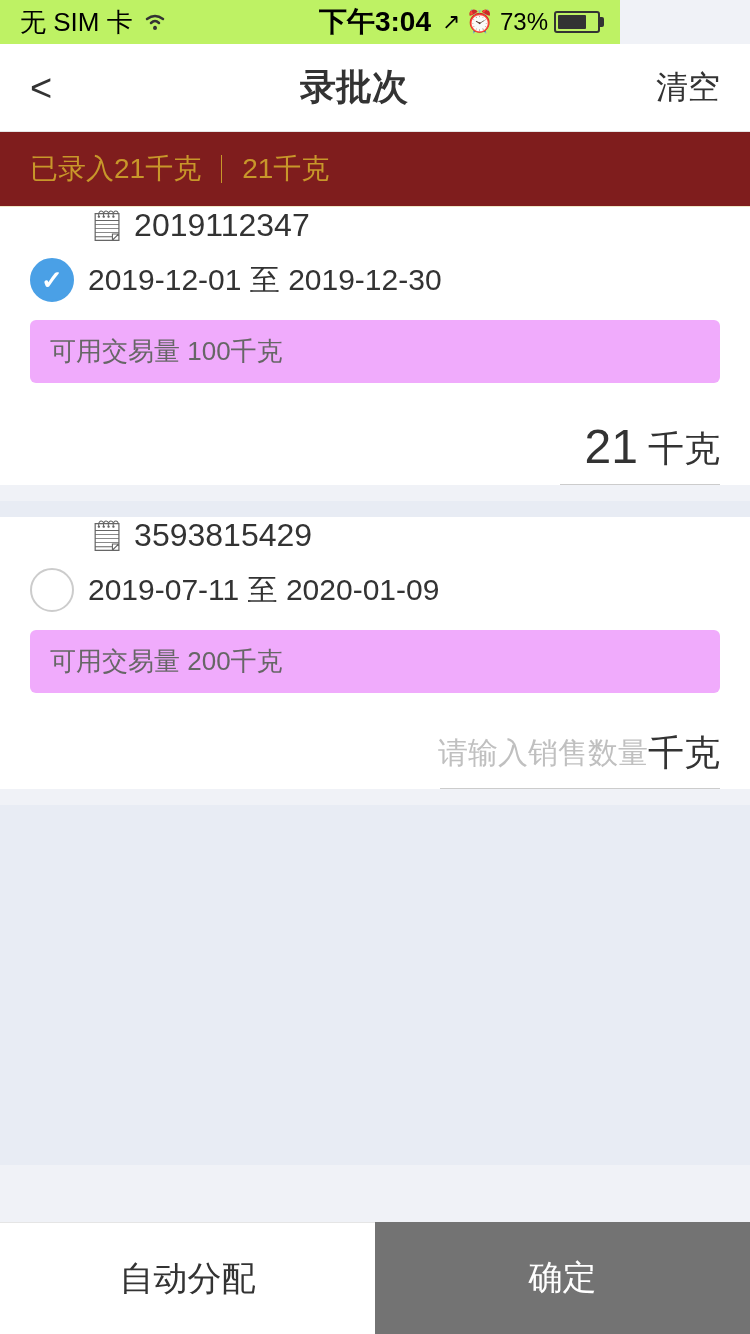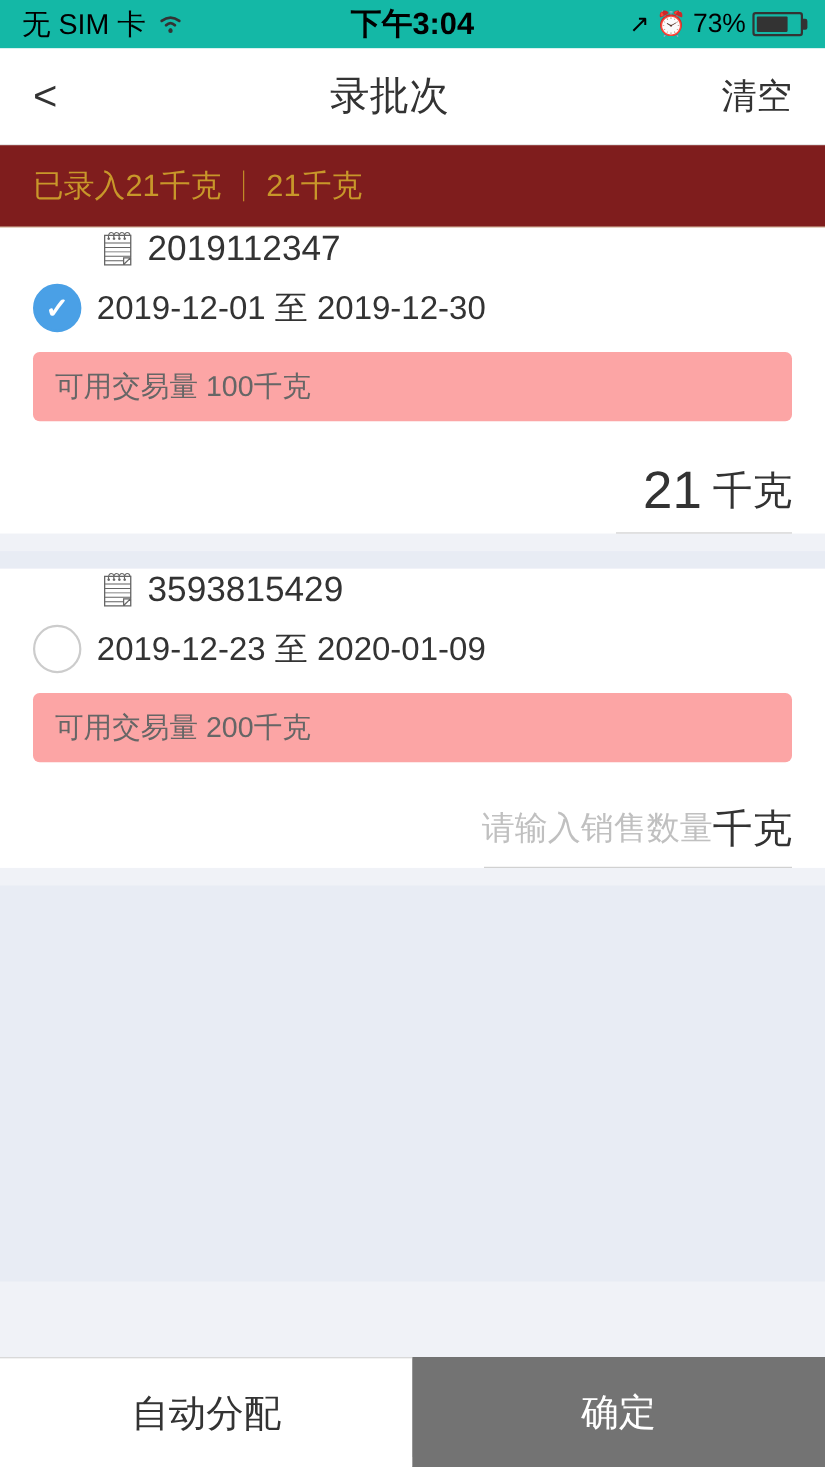--- a/index.html
+++ b/index.html
@@ -7,23 +7,23 @@
     body {
       width: 750px;
       min-height: 1334px;
       font-family: -apple-system, 'PingFang SC', 'Helvetica Neue', Arial, sans-serif;
       background: #f0f2f7;
       overflow-x: hidden;
     }
 
     
     .status-bar {
-      width: 750px;
+      width: 620px;
       height: 44px;
-      background: #14b8a6;
+      background: #bef264;
       display: flex;
       align-items: center;
       justify-content: space-between;
       padding: 0 20px;
       font-size: 28px;
     }
     .status-left {
       display: flex;
       align-items: center;
       gap: 8px;
@@ -83,21 +83,21 @@
       border-bottom: 1px solid #e5e5e5;
     }
     .nav-back {
       font-size: 38px;
       color: #333;
       cursor: pointer;
       line-height: 1;
     }
     .nav-title {
       font-size: 36px;
-      font-weight: 400;
+      font-weight: 700;
       color: #333;
     }
     .nav-action {
       font-size: 32px;
       color: #333;
       cursor: pointer;
     }
 
     
     .info-banner {
@@ -159,31 +159,31 @@
       color: #333;
       font-weight: 400;
     }
     .batch-date {
       font-size: 30px;
       color: #333;
       padding: 0 30px 10px 88px;
     }
     .batch-available {
       margin: 8px 30px 0 30px;
-      background: #fca5a5;
+      background: #f0abfc;
       border-radius: 6px;
       padding: 14px 20px;
       font-size: 26px;
       color: #666;
     }
 
     
     .quantity-row {
       display: flex;
-      align-items: center;
+      align-items: flex-end;
       justify-content: flex-end;
       padding: 20px 30px 10px 30px;
       background: #fff;
       gap: 10px;
     }
     .quantity-value {
       font-size: 48px;
       color: #333;
       font-weight: 400;
     }
@@ -233,21 +233,21 @@
       flex: 1;
       min-height: 360px;
     }
 
     
     .bottom-bar {
       position: fixed;
       bottom: 0;
       left: 0;
       width: 750px;
-      height: 100px;
+      height: 112px;
       display: flex;
     }
     .btn-auto {
       flex: 1;
       background: #fff;
       border: none;
       font-size: 34px;
       color: #333;
       font-family: inherit;
       cursor: pointer;
@@ -332,21 +332,21 @@
 
 <div class="section-divider"></div>
 
 <div class="batch-item">
   <div class="batch-id-row">
     <span class="batch-icon">🗒</span>
     <span class="batch-id">3593815429</span>
   </div>
   <div style="display:flex; align-items:center; padding: 4px 30px 10px 30px; gap: 14px;">
     <div class="batch-checkbox"></div>
-    <span style="font-size:30px; color:#333;">2019-12-23 至 2020-01-09</span>
+    <span style="font-size:30px; color:#333;">2019-07-11 至 2020-01-09</span>
   </div>
   <div class="batch-available">可用交易量 200千克</div>
   <div style="height:16px;"></div>
   <div class="input-row">
     <span class="input-placeholder">请输入销售数量</span>
     <span class="input-unit">千克</span>
   </div>
   <div class="input-underline"></div>
 </div>
 

